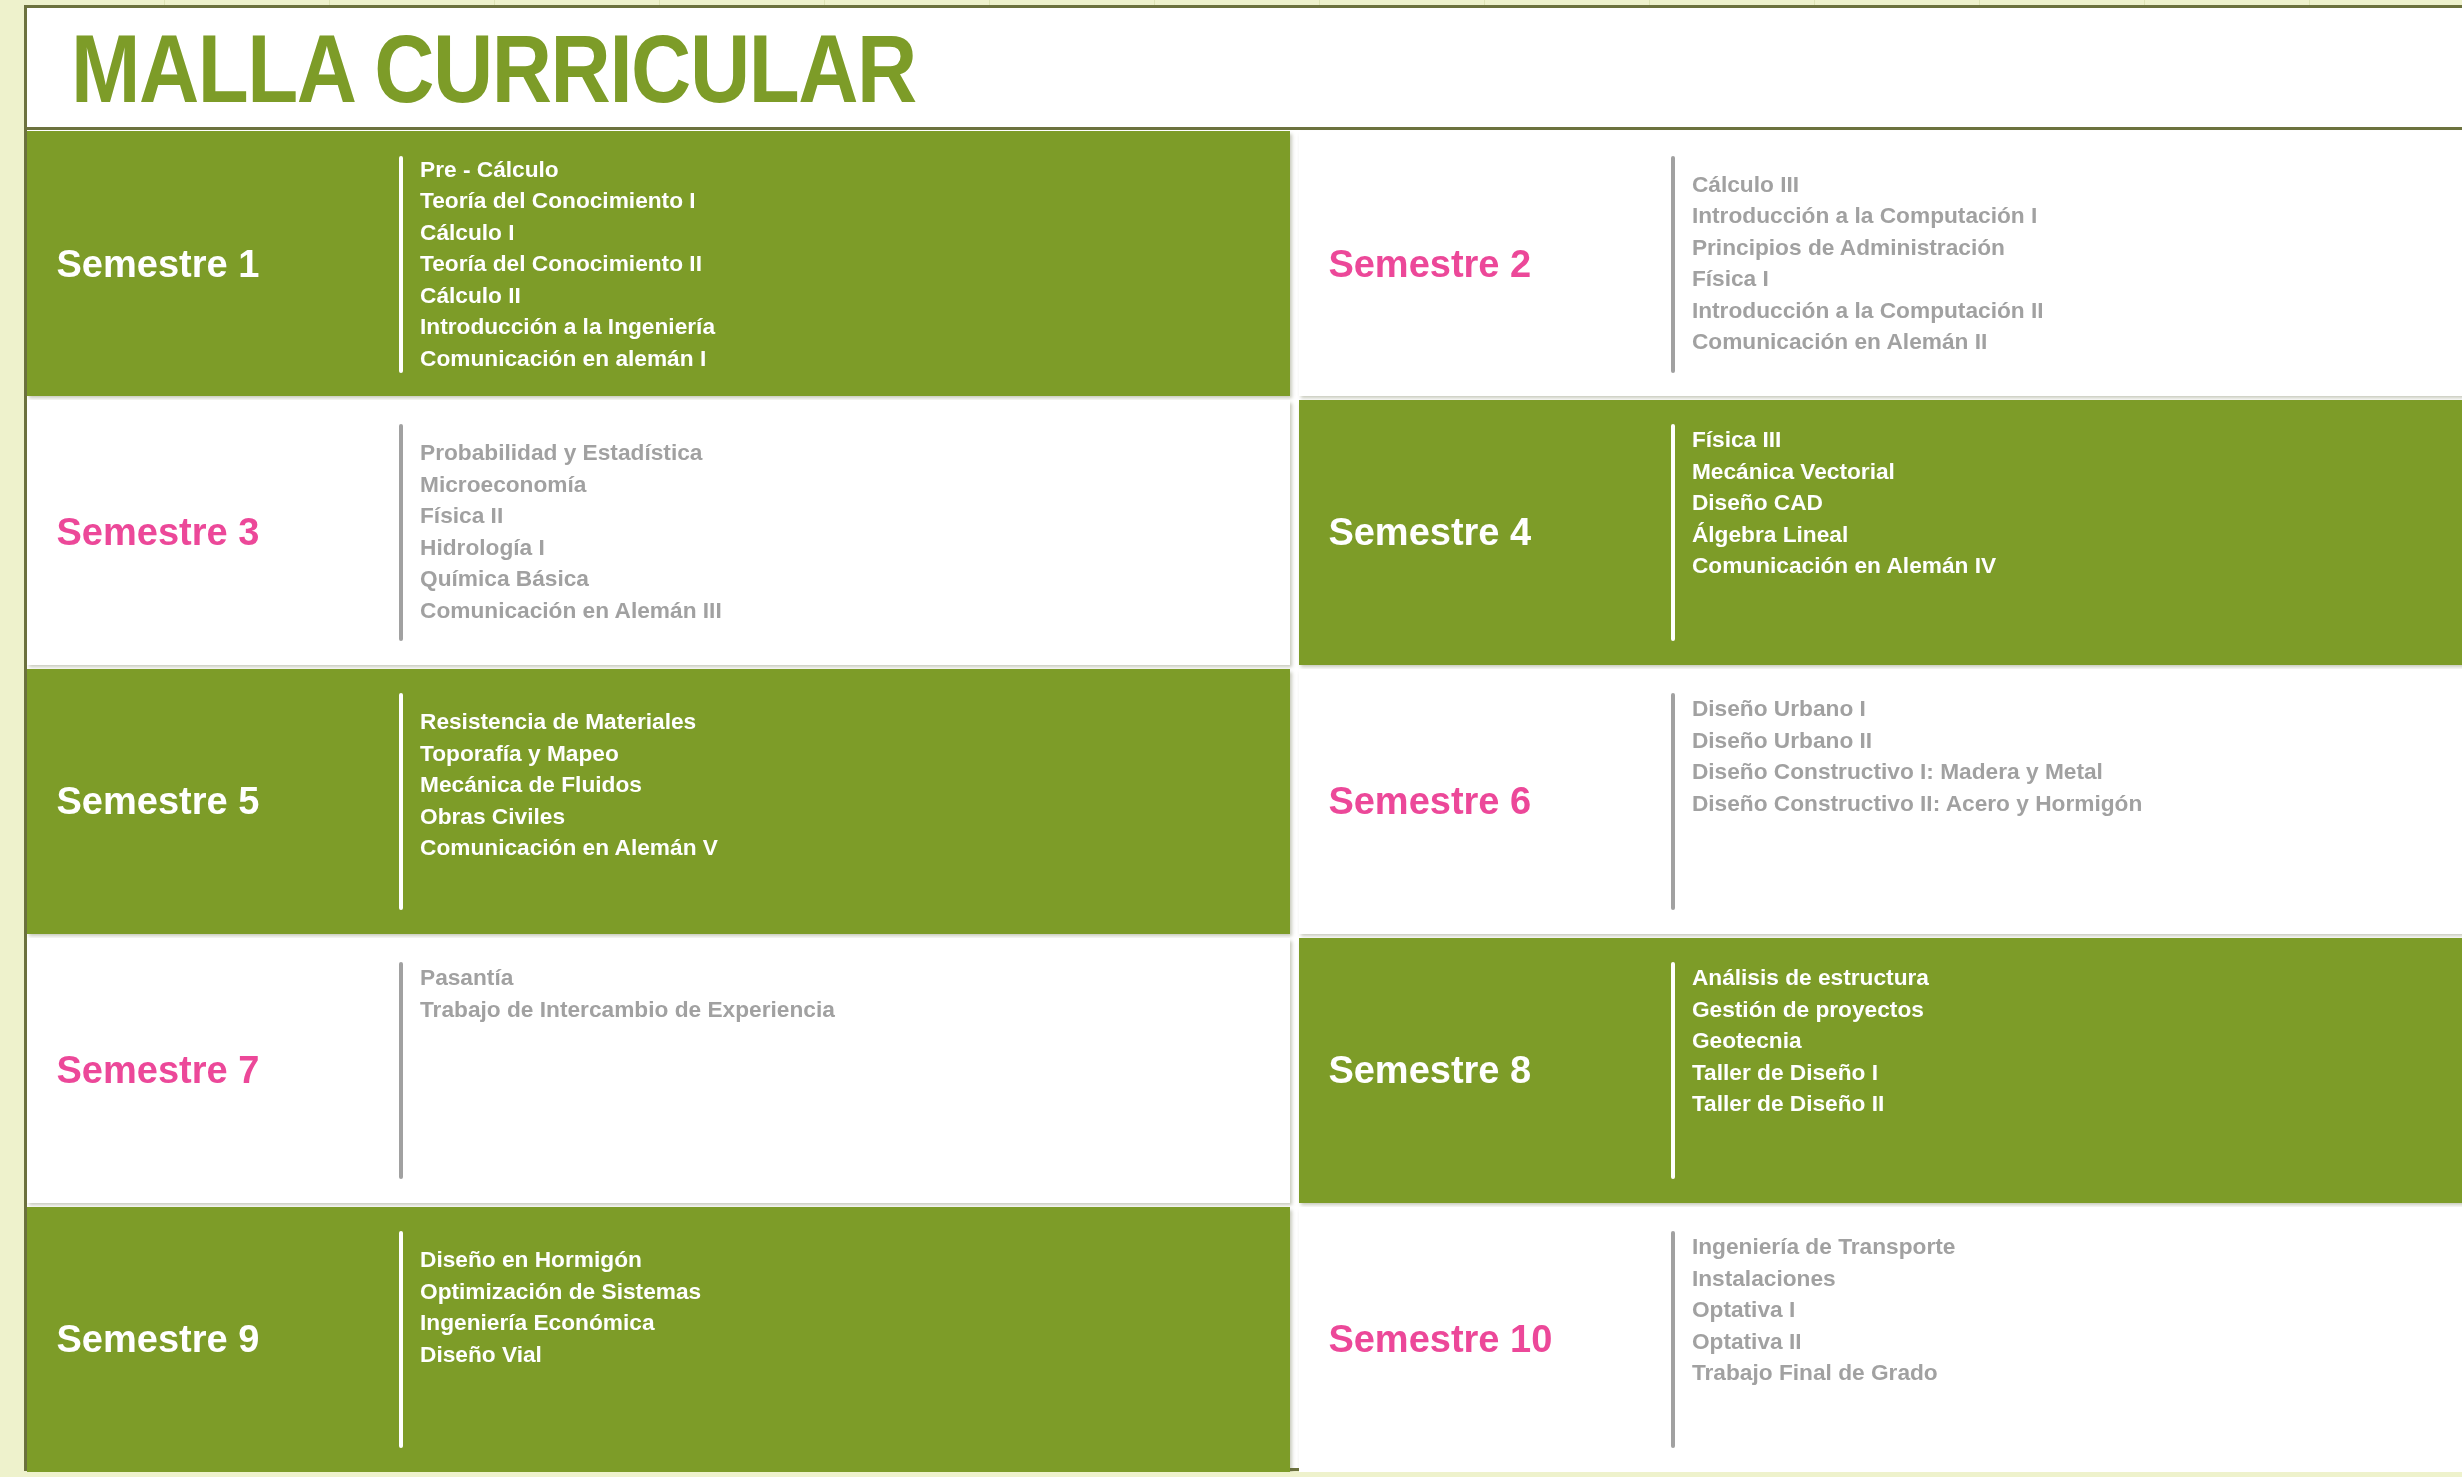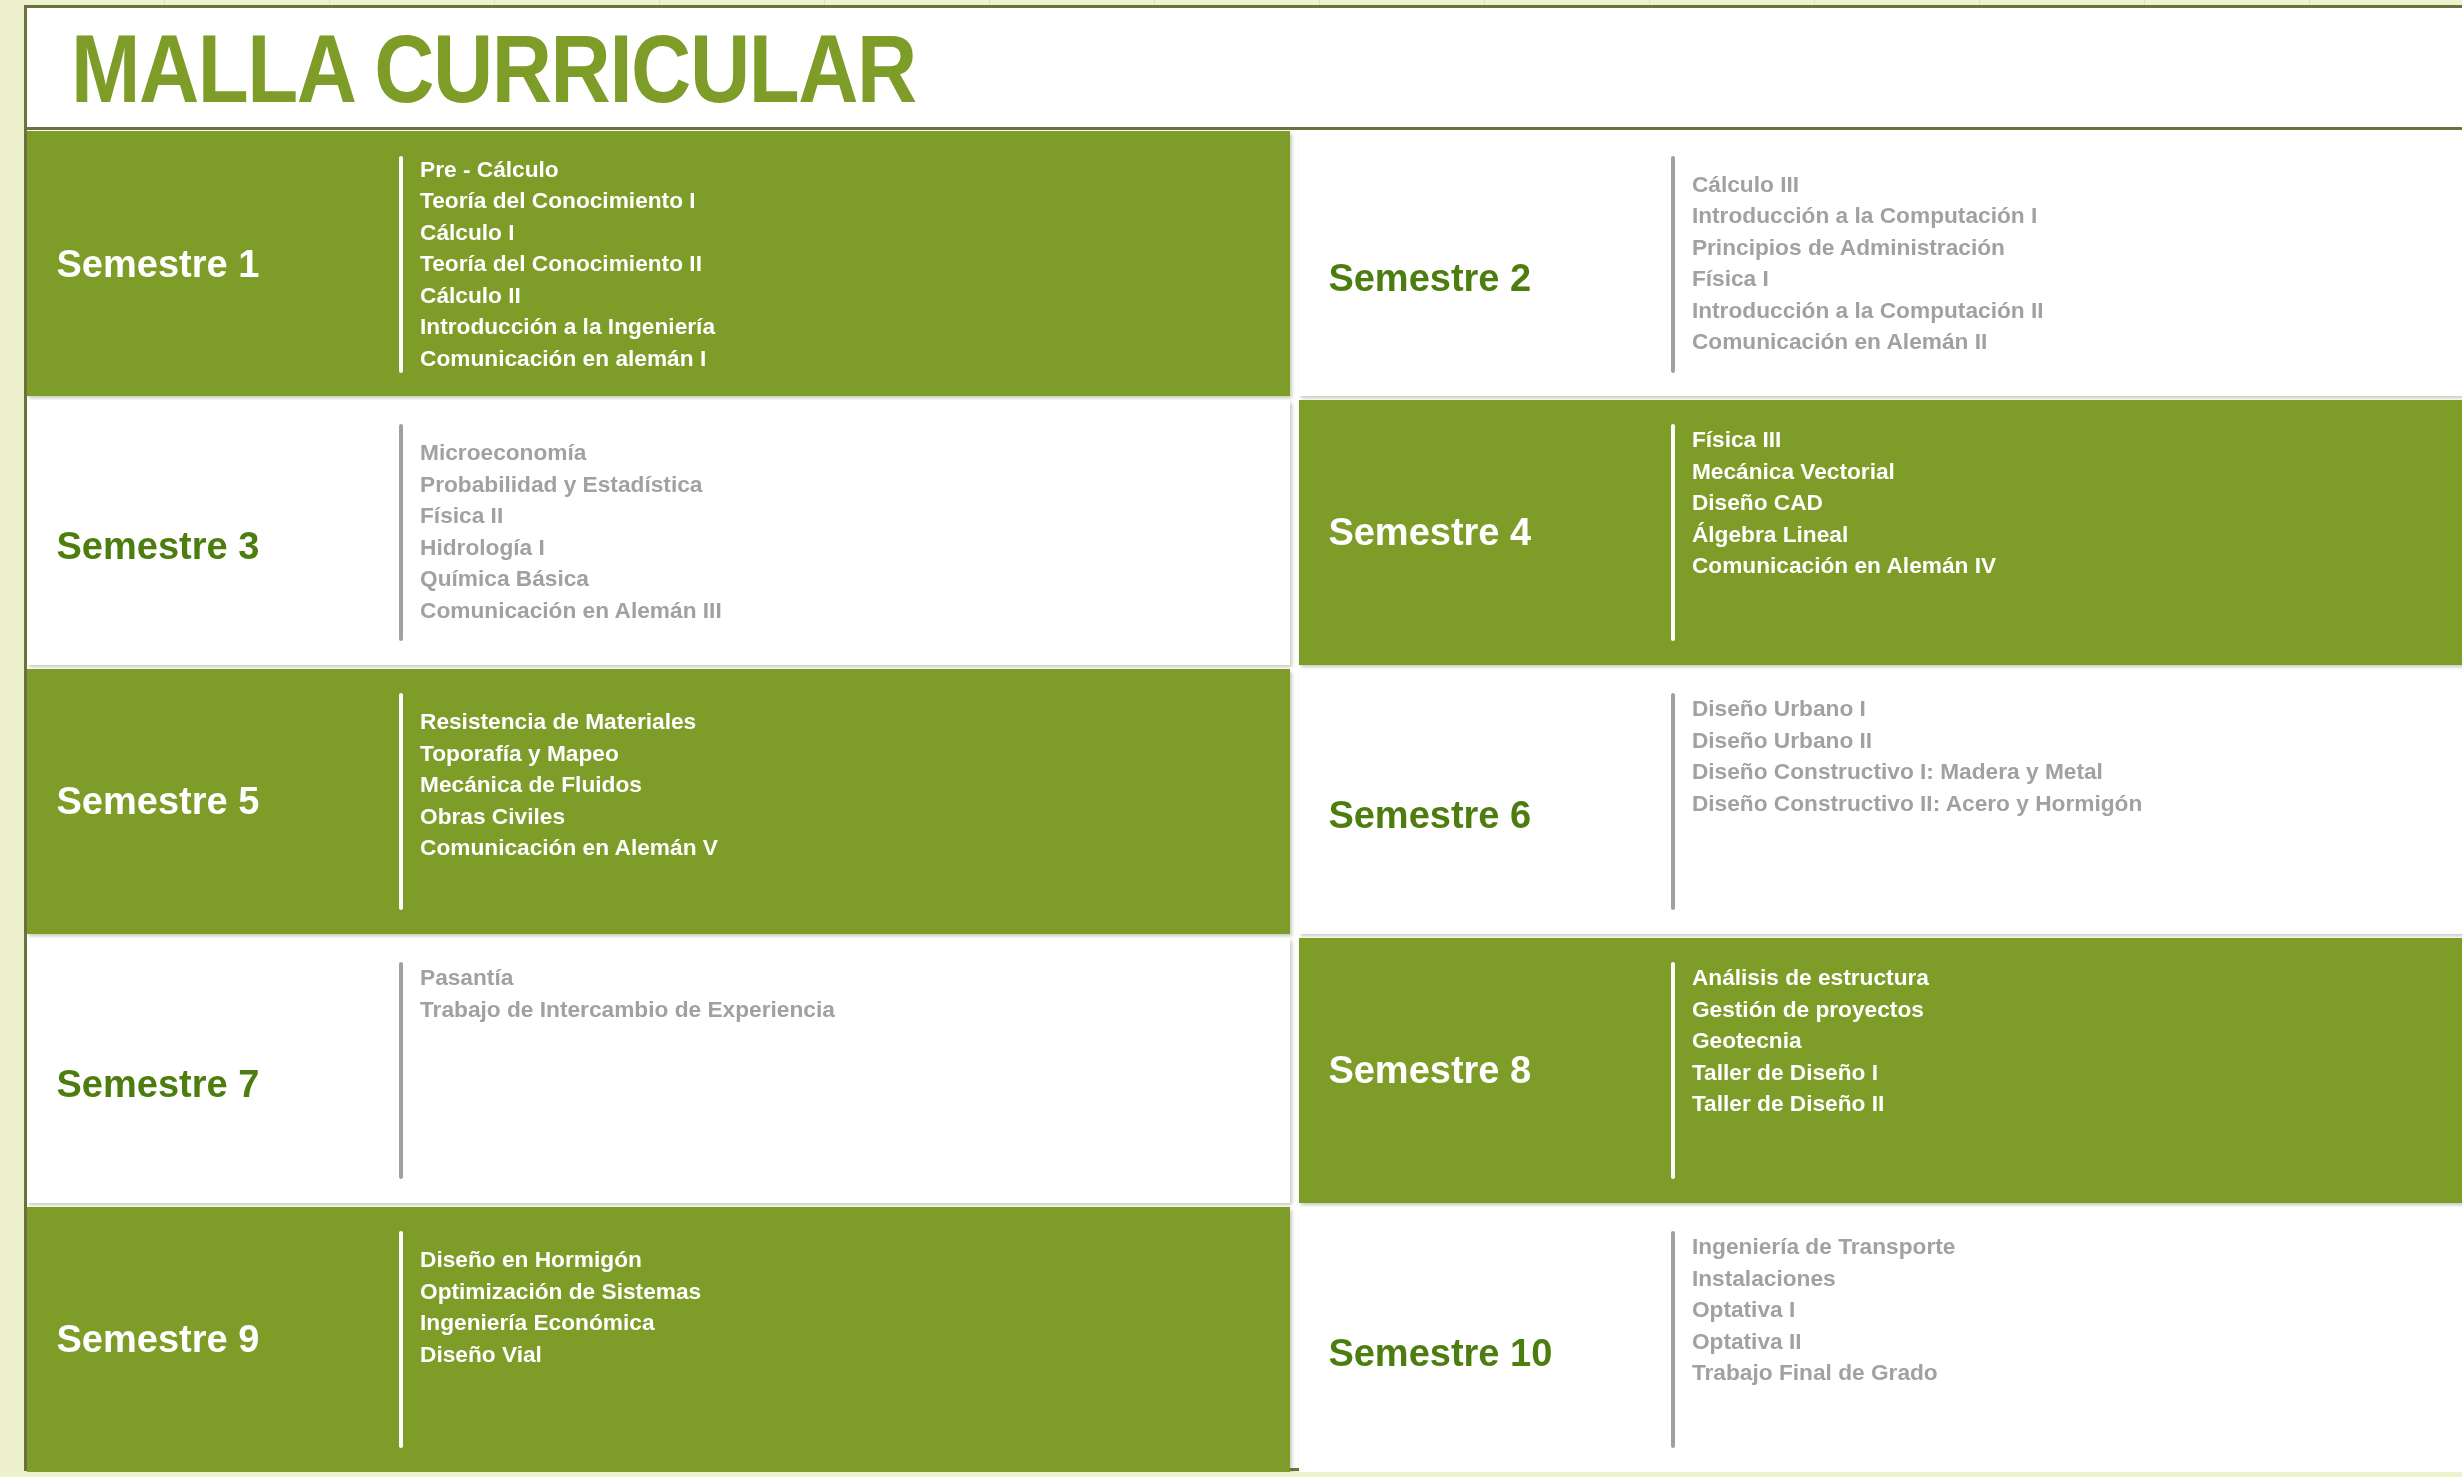--- a/index.html
+++ b/index.html
@@ -39,21 +39,21 @@
     position:relative;box-sizing:border-box;
     box-shadow:2px 2.5px 3.4px rgba(95,100,60,0.35);
   }
   .cell.green{background:#7d9c28;}
   .cell.white{background:#ffffff;}
   .sem-label{
     position:absolute;left:29.5px;top:50%;transform:translateY(-50%);
     font-size:38px;font-weight:bold;white-space:nowrap;
   }
   .cell.green .sem-label{color:#ffffff;}
-  .cell.white .sem-label{color:#4d7c0f;margin-top:14px;}
+  .cell.white .sem-label{color:#ec4899;}
   .divider{
     position:absolute;left:372px;top:calc(50% - 108px);
     width:4.4px;height:217px;border-radius:2.5px;
   }
   .cell.green .divider{background:#ffffff;}
   .cell.white .divider{background:#a1a1a1;}
   .courses{
     position:absolute;left:393px;right:14.8px;
   }
   .course{
@@ -99,22 +99,22 @@
         <div class="course">Principios de Administración</div>
         <div class="course">Física I</div>
         <div class="course">Introducción a la Computación II</div>
         <div class="course">Comunicación en Alemán II</div>
       </div>
     </div>
     <div class="cell white">
       <div class="sem-label">Semestre 3</div>
       <div class="divider"></div>
       <div class="courses" style="top: calc(50% - 95px);">
+        <div class="course">Probabilidad y Estadística</div>
         <div class="course">Microeconomía</div>
-        <div class="course">Probabilidad y Estadística</div>
         <div class="course">Física II</div>
         <div class="course">Hidrología I</div>
         <div class="course">Química Básica</div>
         <div class="course">Comunicación en Alemán III</div>
       </div>
     </div>
     <div class="cell green">
       <div class="sem-label">Semestre 4</div>
       <div class="divider"></div>
       <div class="courses" style="top: calc(50% - 108px);">

